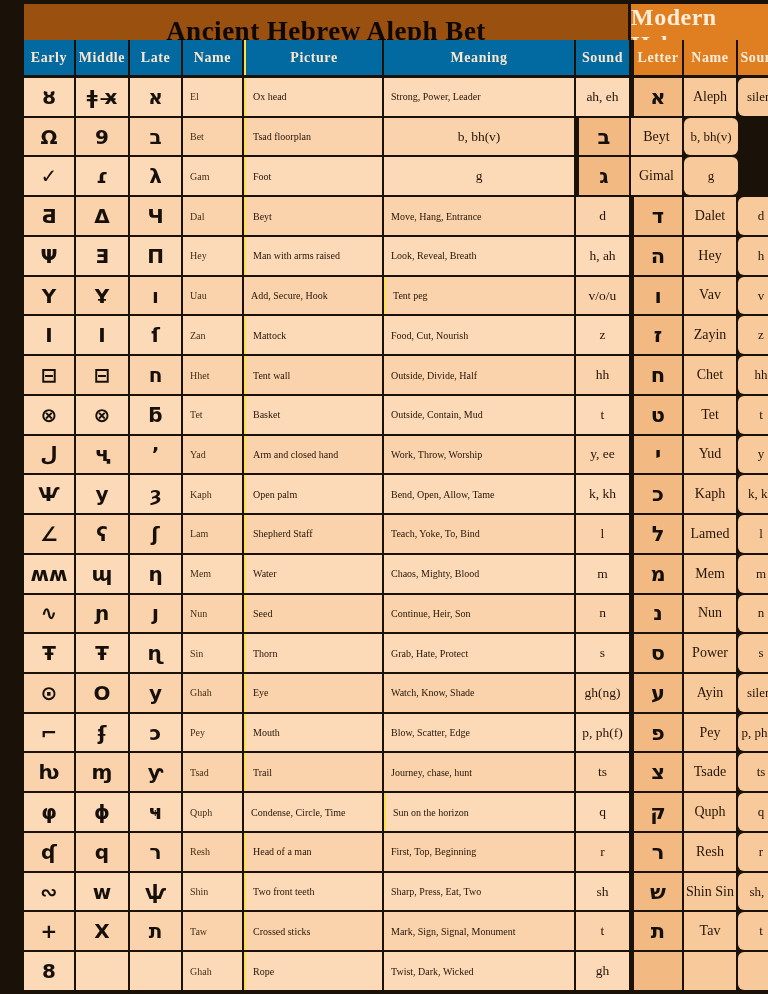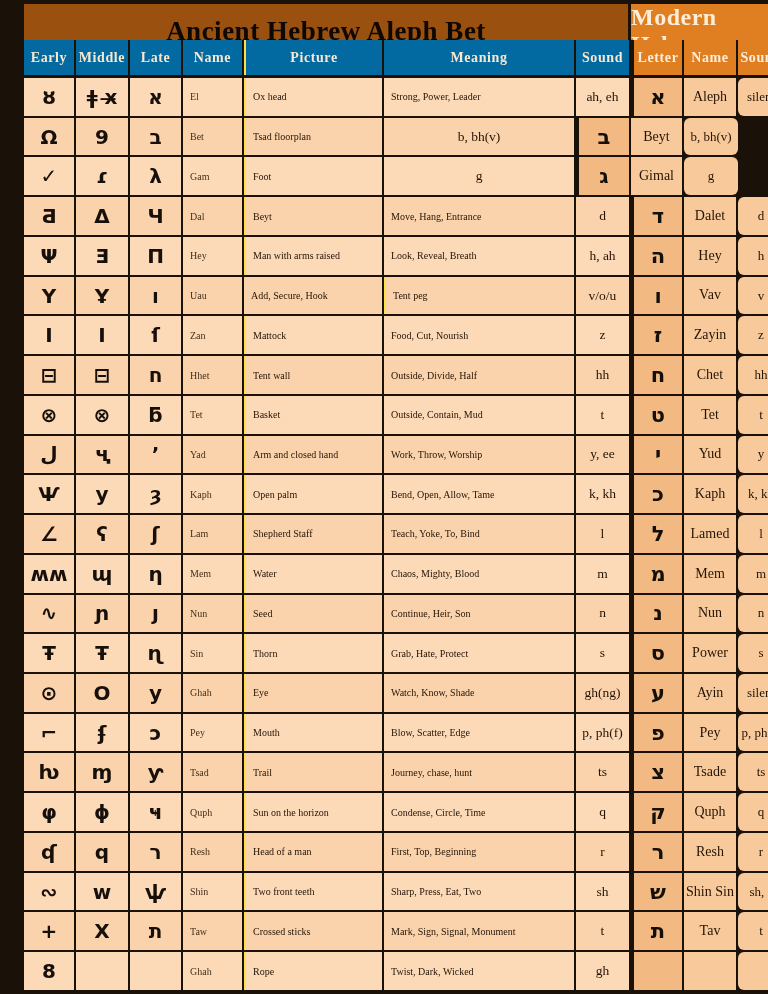--- a/index.html
+++ b/index.html
@@ -330,22 +330,22 @@
         <div class="cell c6 sound">ts</div>
         <div class="cell c7 letter">צ</div>
         <div class="cell c8 mname">Tsade</div>
         <div class="cell c9 msound">ts</div>
       </div>
       <div class="row grid">
         <div class="cell c0 glyph">φ</div>
         <div class="cell c1 glyph">ϕ</div>
         <div class="cell c2 glyph">ҹ</div>
         <div class="cell c3 name">Quph</div>
+        <div class="cell c5 text">Condense, Circle, Time</div>
         <div class="cell c4 text">Sun on the horizon</div>
-        <div class="cell c5 text">Condense, Circle, Time</div>
         <div class="cell c6 sound">q</div>
         <div class="cell c7 letter">ק</div>
         <div class="cell c8 mname">Quph</div>
         <div class="cell c9 msound">q</div>
       </div>
       <div class="row grid">
         <div class="cell c0 glyph">ʠ</div>
         <div class="cell c1 glyph">q</div>
         <div class="cell c2 glyph">ר</div>
         <div class="cell c3 name">Resh</div>

